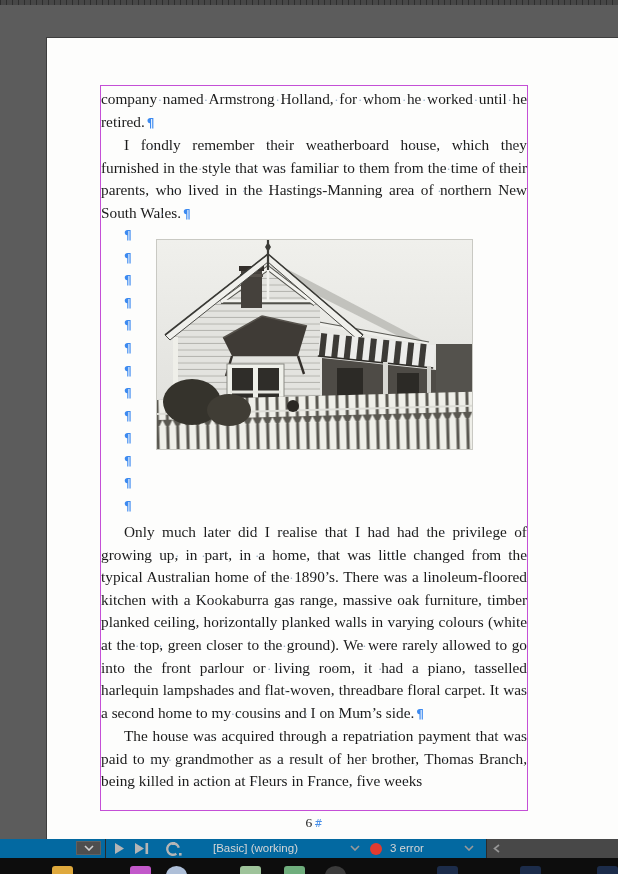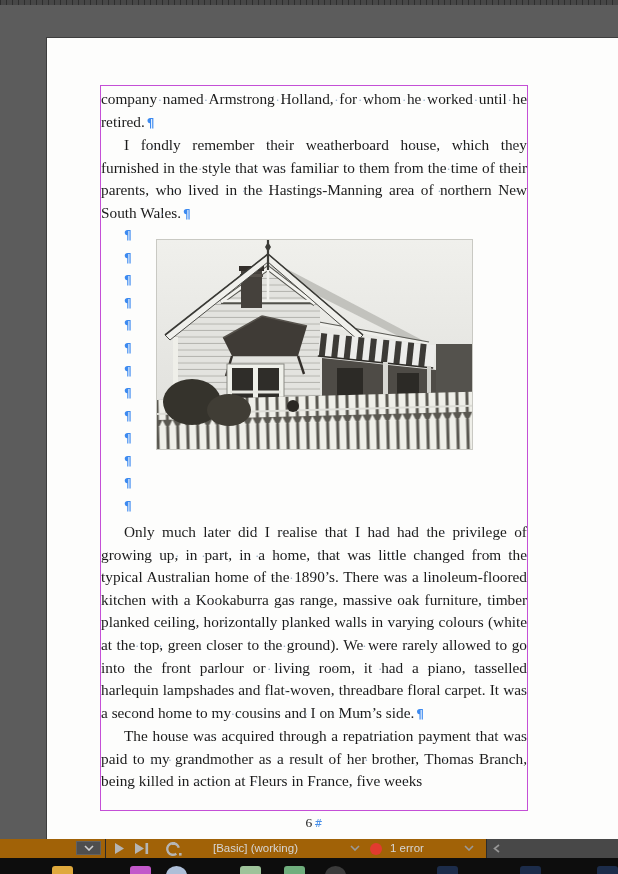--- a/index.html
+++ b/index.html
@@ -40,21 +40,21 @@
             color:#3d8af0; }
   .photo-wrap { position:absolute; left:56px; top:15px; width:315px; }
   svg.photo { display:block; width:315px; height:209px; outline:1px solid #c9c9c3; background:#e7e7e3; }
   .caption { width:300px; margin-top:13px; font-family:"Liberation Serif", serif; font-style:italic;
              font-size:13.6px; line-height:22.5px; color:#2b2b2b; text-align:left; }
 
   .folio { position:absolute; left:53px; top:777px; width:428px; text-align:center;
            font-family:"Liberation Serif", serif; font-size:13.5px; color:#1b1b1b; }
 
   
-  .statusbar { position:absolute; top:839px; left:0; width:518px; height:19px; background:#a16207; }
+  .statusbar { position:absolute; top:839px; left:0; width:518px; height:19px; background:#0369a1; }
   .sb-btn { position:absolute; left:76px; top:2px; width:25px; height:14px; background:#4e4e4e;
             border:1px solid #616161; box-sizing:border-box; display:flex; align-items:center;
             justify-content:center; }
   .sb-sep { position:absolute; top:0; width:1px; height:19px; background:#2b2b2b; }
   .sb-ic { position:absolute; top:3px; }
   .sb-label { position:absolute; top:3px; font-size:11.5px; color:#d6d6d6; white-space:nowrap; }
   .err-dot { position:absolute; left:370px; top:3.5px; width:12px; height:12px; border-radius:50%;
              background:#e23b2f; }
   .sb-right { position:absolute; left:487px; top:0; width:131px; height:19px; background:#484848; }
 
@@ -219,21 +219,21 @@
       <rect x="8" y="1" width="3" height="3" fill="#b5b5b5"></rect>
       <rect x="15" y="12" width="2.6" height="2.6" fill="#b5b5b5"></rect>
     </svg>
 
     <div class="sb-label" style="left:213px">[Basic] (working)</div>
     <svg class="sb-ic" style="left:350px; top:6px" width="10" height="6" viewBox="0 0 10 6">
       <polyline points="1,1 5,5 9,1" fill="none" stroke="#9a9a9a" stroke-width="1.6"></polyline>
     </svg>
 
     <div class="err-dot"></div>
-    <div class="sb-label" style="left:390px">1 error</div>
+    <div class="sb-label" style="left:390px">3 error</div>
     <svg class="sb-ic" style="left:464px; top:6px" width="10" height="6" viewBox="0 0 10 6">
       <polyline points="1,1 5,5 9,1" fill="none" stroke="#9a9a9a" stroke-width="1.6"></polyline>
     </svg>
 
     <div class="sb-sep" style="left:486px"></div>
     <div class="sb-right">
       <svg style="position:absolute; left:6px; top:5px" width="7" height="9" viewBox="0 0 7 9">
         <polyline points="6,1 1.5,4.5 6,8" fill="none" stroke="#969696" stroke-width="1.6"></polyline>
       </svg>
     </div>

